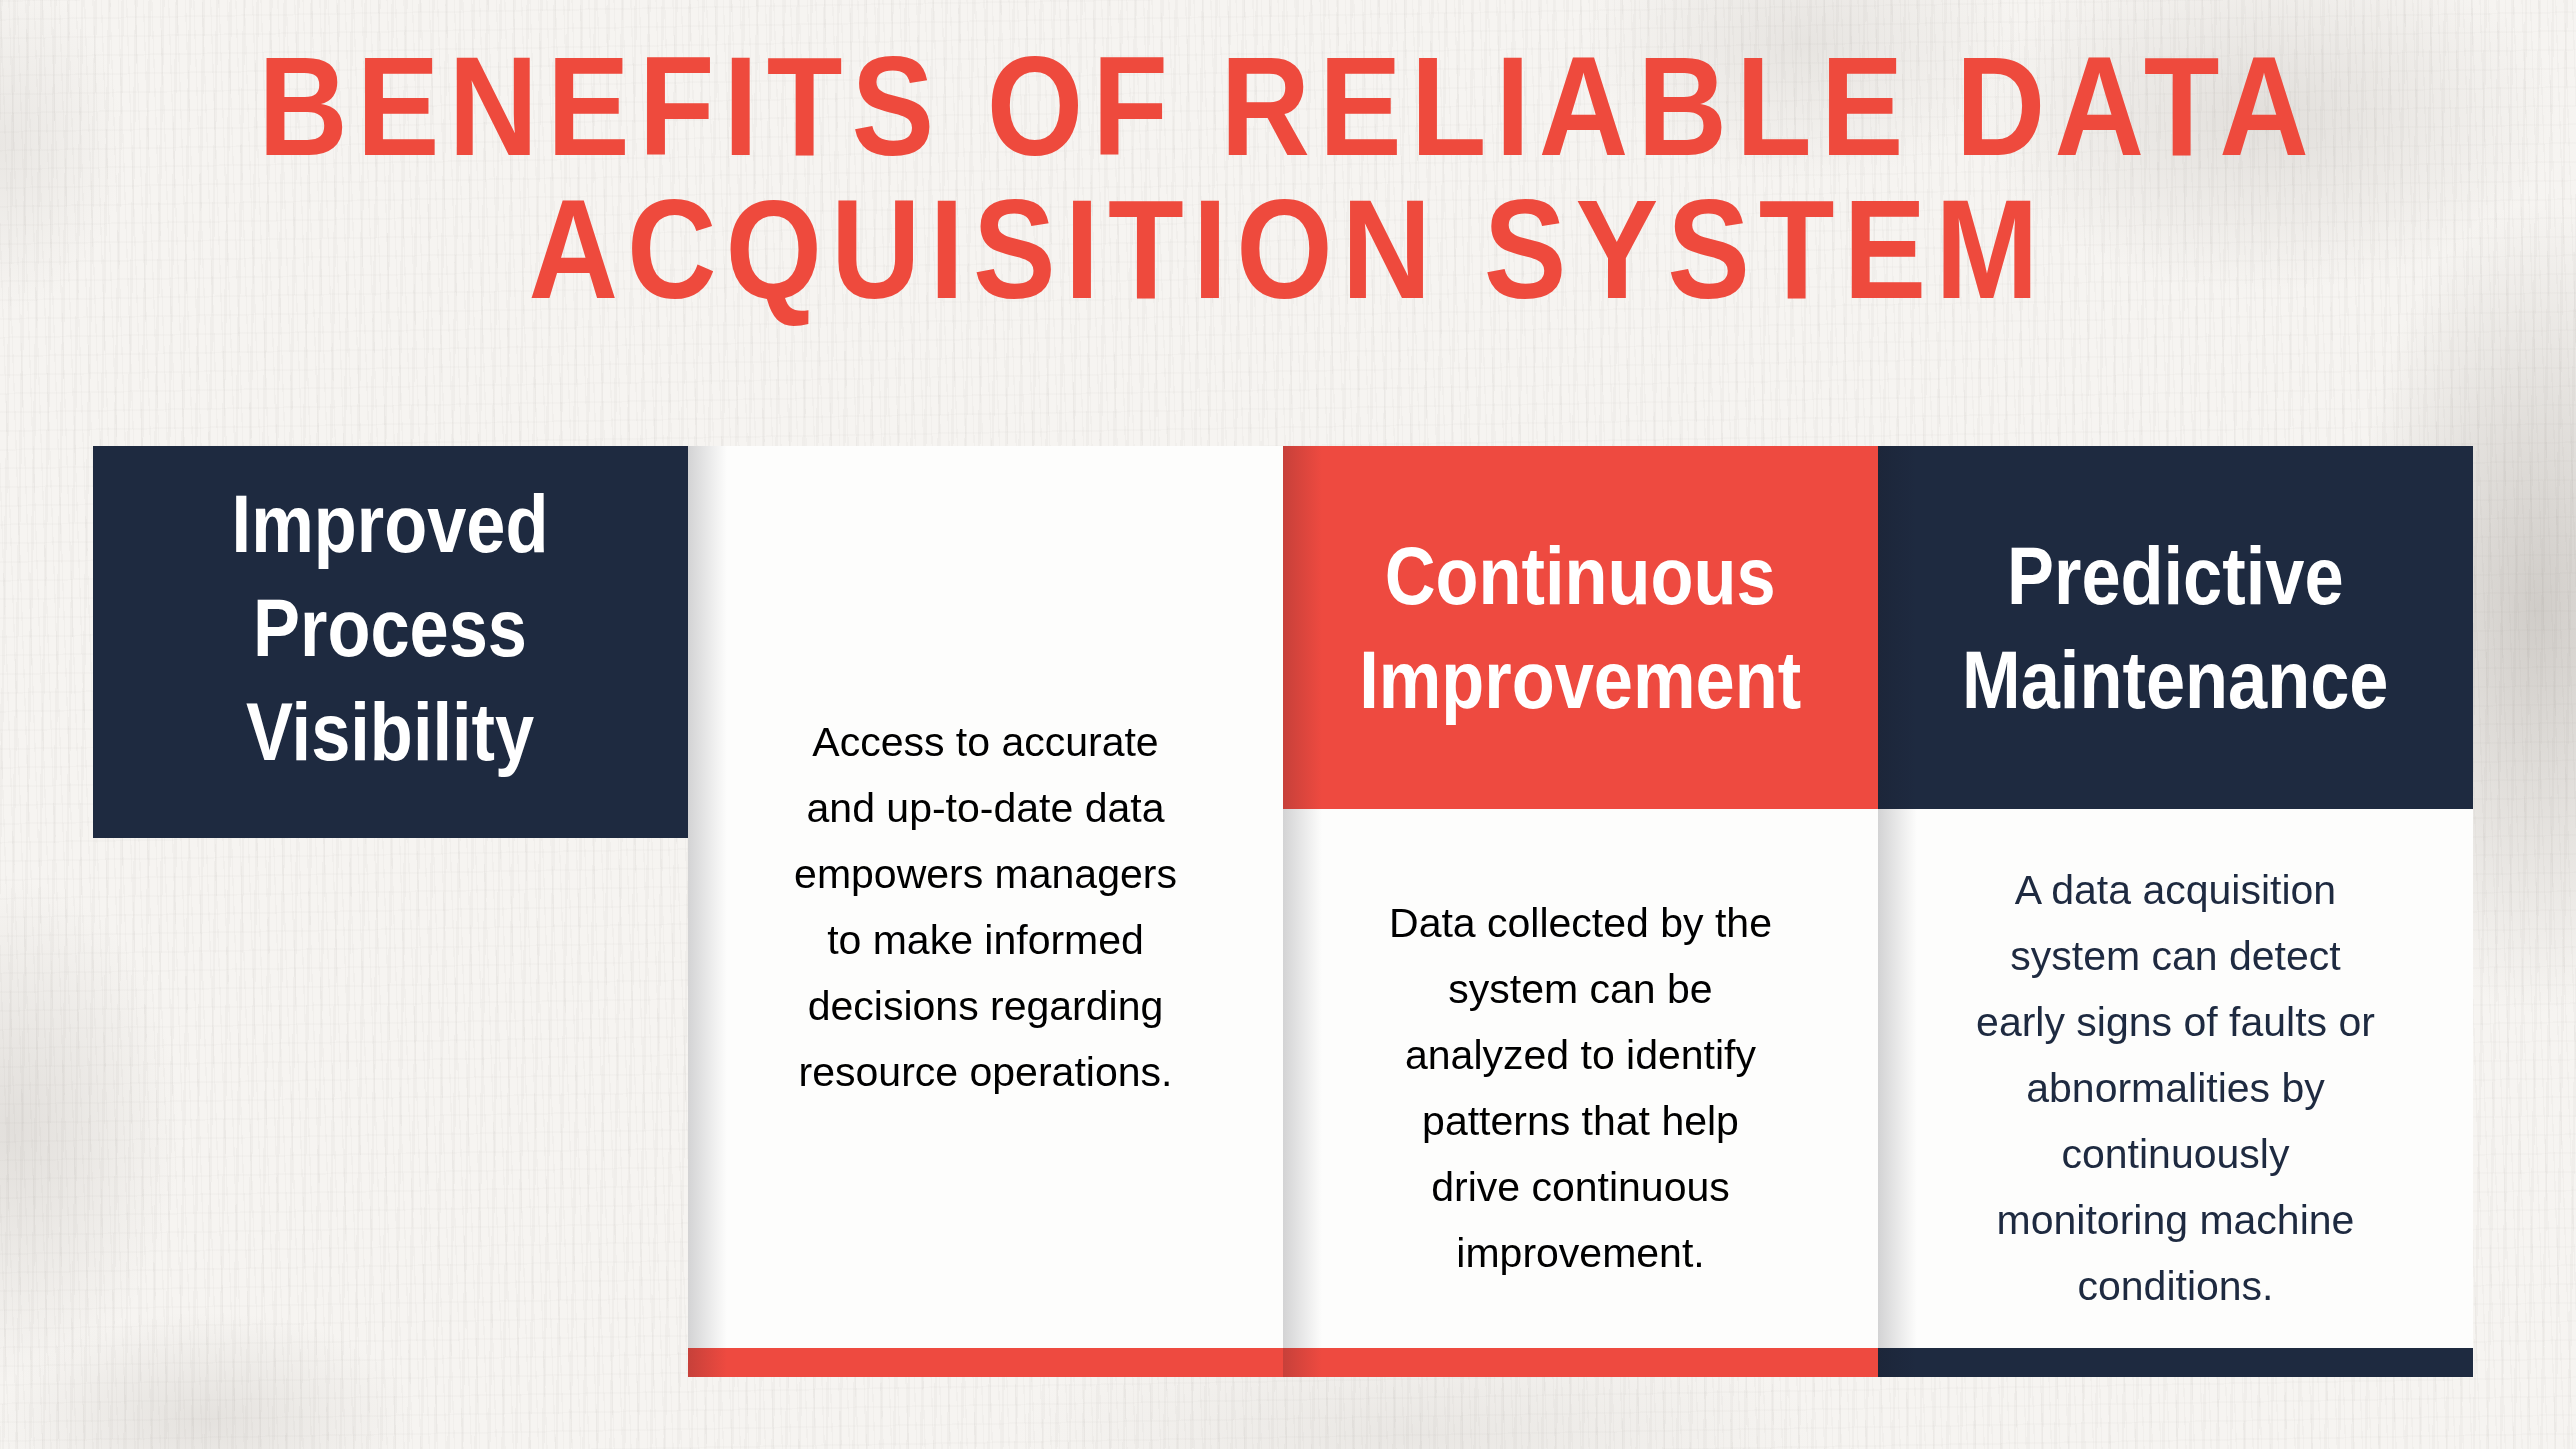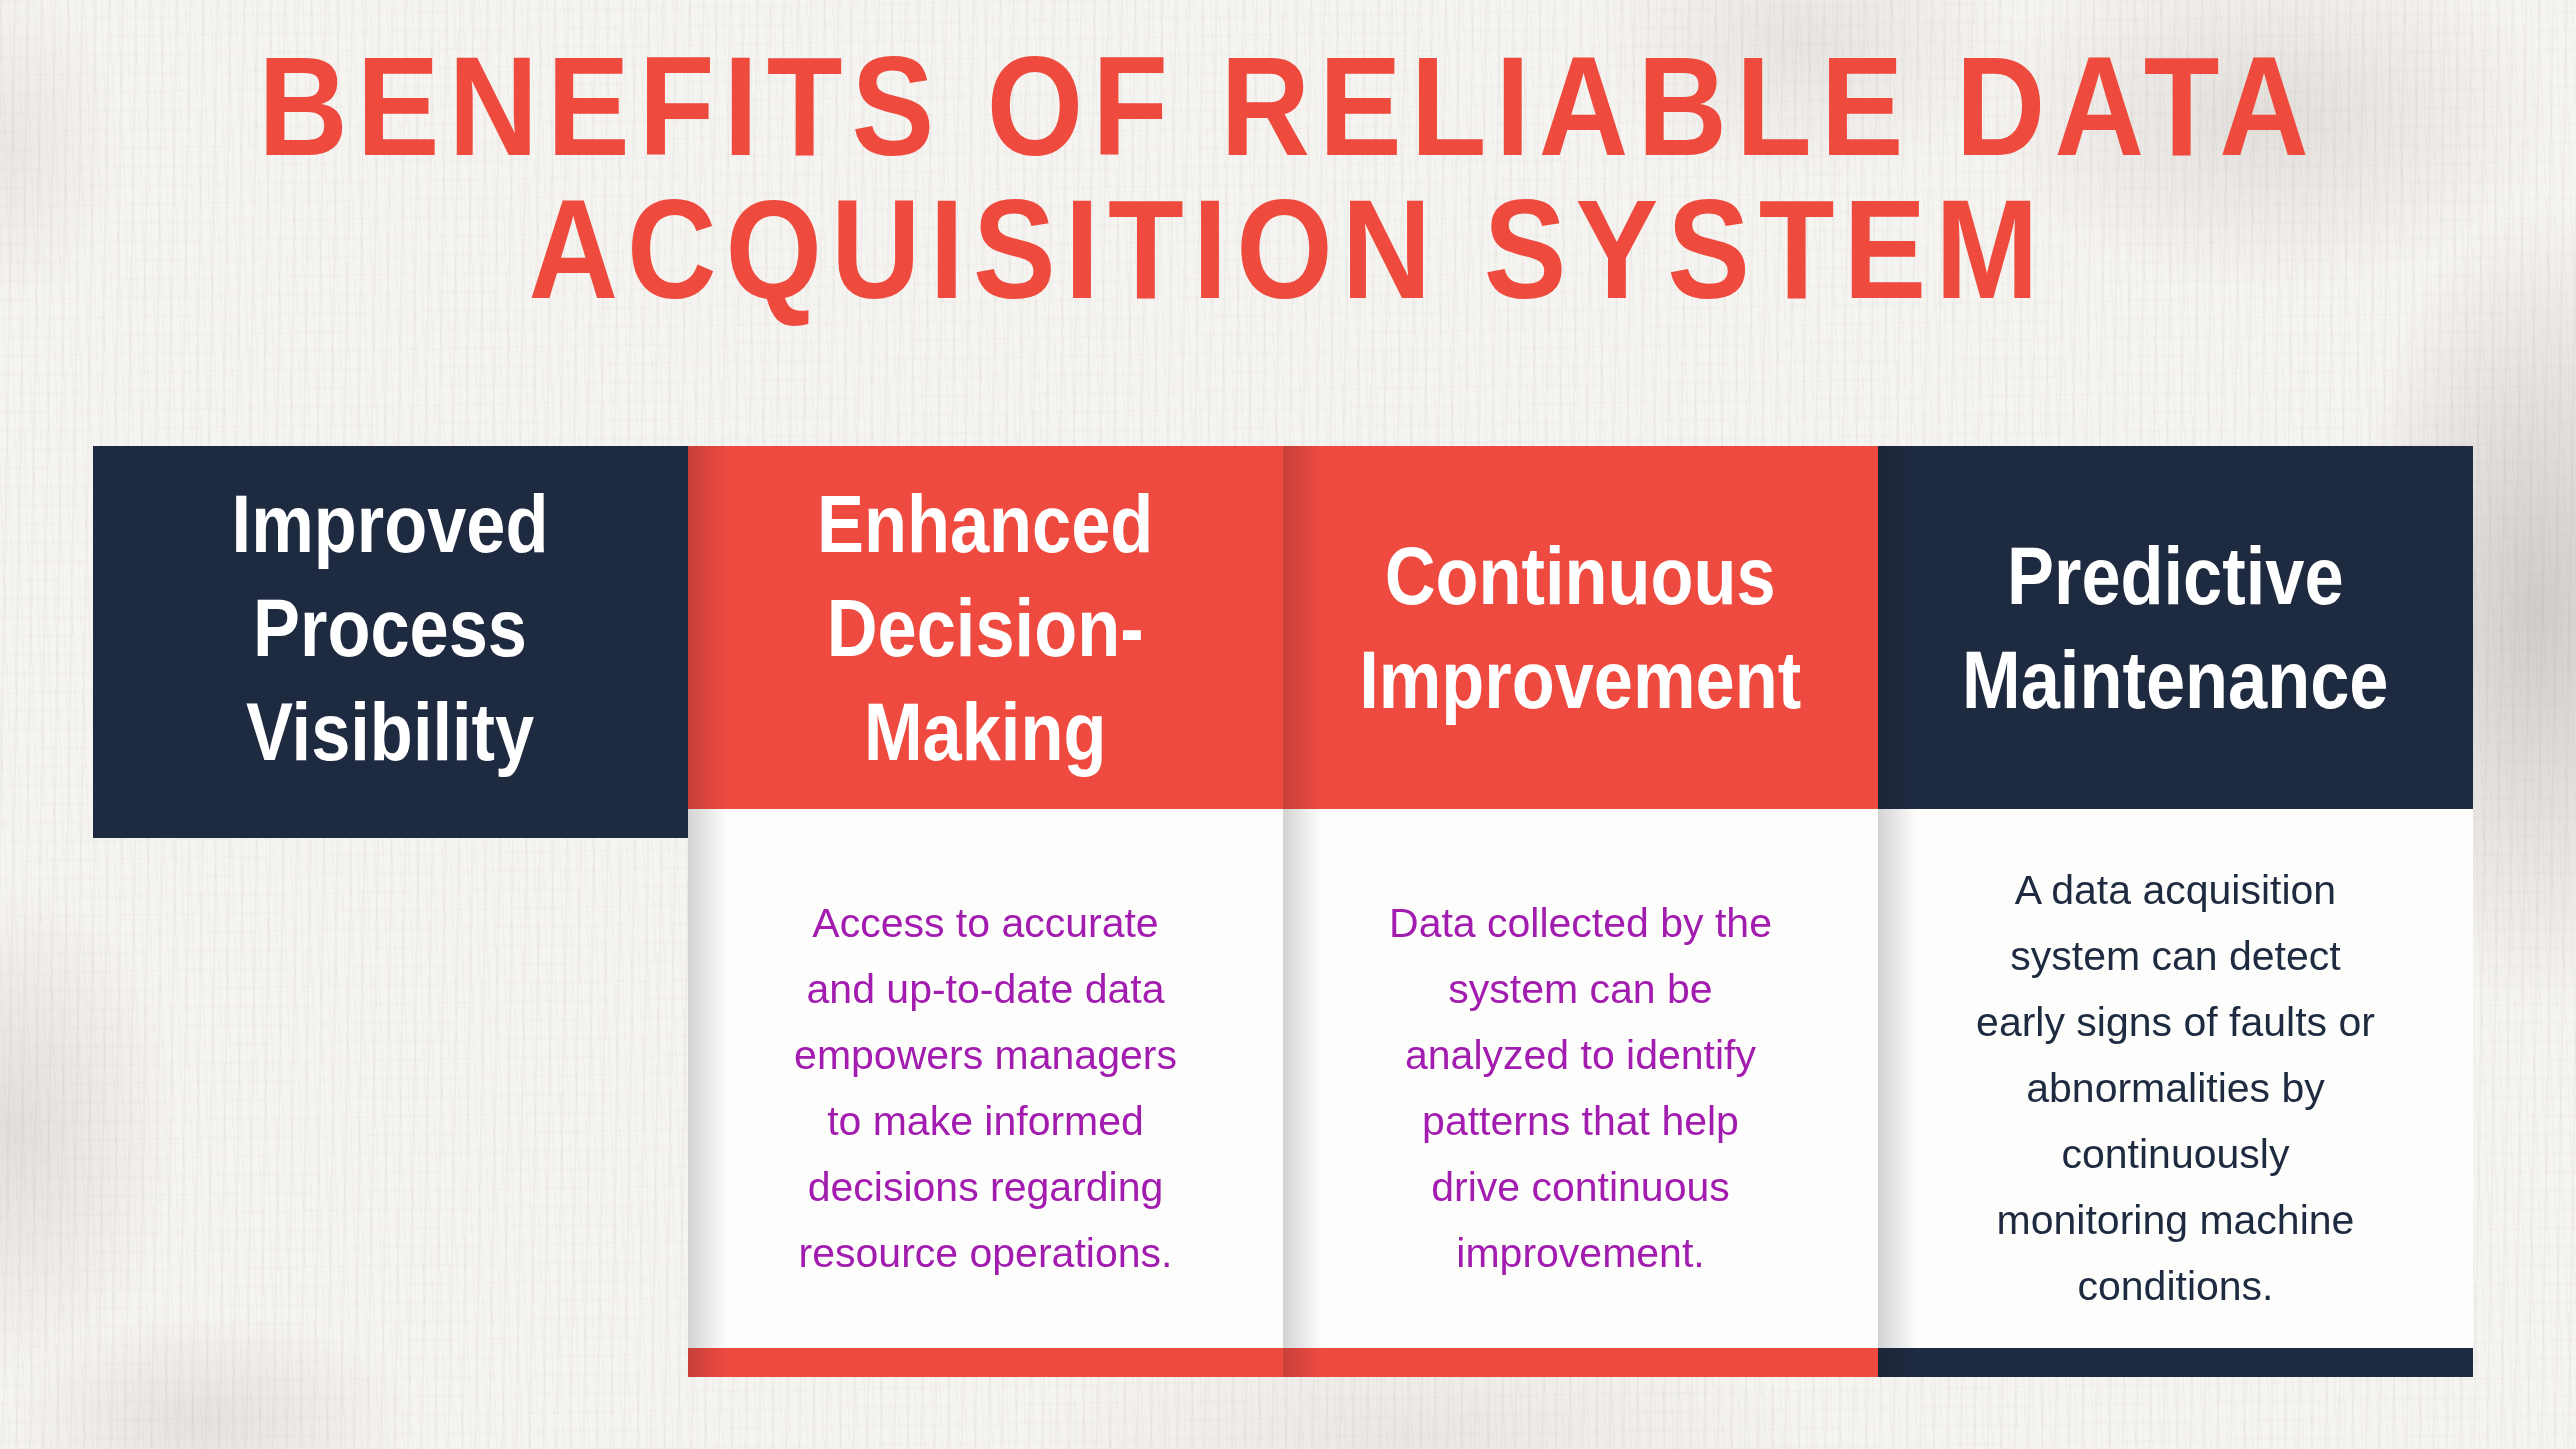--- a/index.html
+++ b/index.html
@@ -121,21 +121,21 @@
   }
 
   .card-body p {
     font-size: 41px;
     line-height: 66px;
     white-space: pre-line;
     font-weight: 500;
   }
 
   .card--navy .card-body p { color: #1e2a40; }
-  .card--red  .card-body p { color: #a21caf; text-align: center; }
+  .card--red  .card-body p { color: #000000; text-align: center; }
 
   .card-bar { height: 29px; }
   .card--navy .card-bar { background: #1e2a40; }
   .card--red  .card-bar { background: #ee4a40; }
 </style>
 </head>
 <body>
 
 <div class="poster">
 
@@ -153,27 +153,20 @@
         <h2 class="card-title">
           <span>Improved</span>
           <span>Process</span>
           <span>Visibility</span>
         </h2>
       </div>
       <div class="card-bar"></div>
     </article>
 
     <article class="card card--red">
-      <div class="card-header">
-        <h2 class="card-title">
-          <span>Enhanced</span>
-          <span>Decision-</span>
-          <span>Making</span>
-        </h2>
-      </div>
       <div class="card-body">
         <p>Access to accurate
 and up-to-date data
 empowers managers
 to make informed
 decisions regarding
 resource operations.</p>
       </div>
       <div class="card-bar"></div>
     </article>

